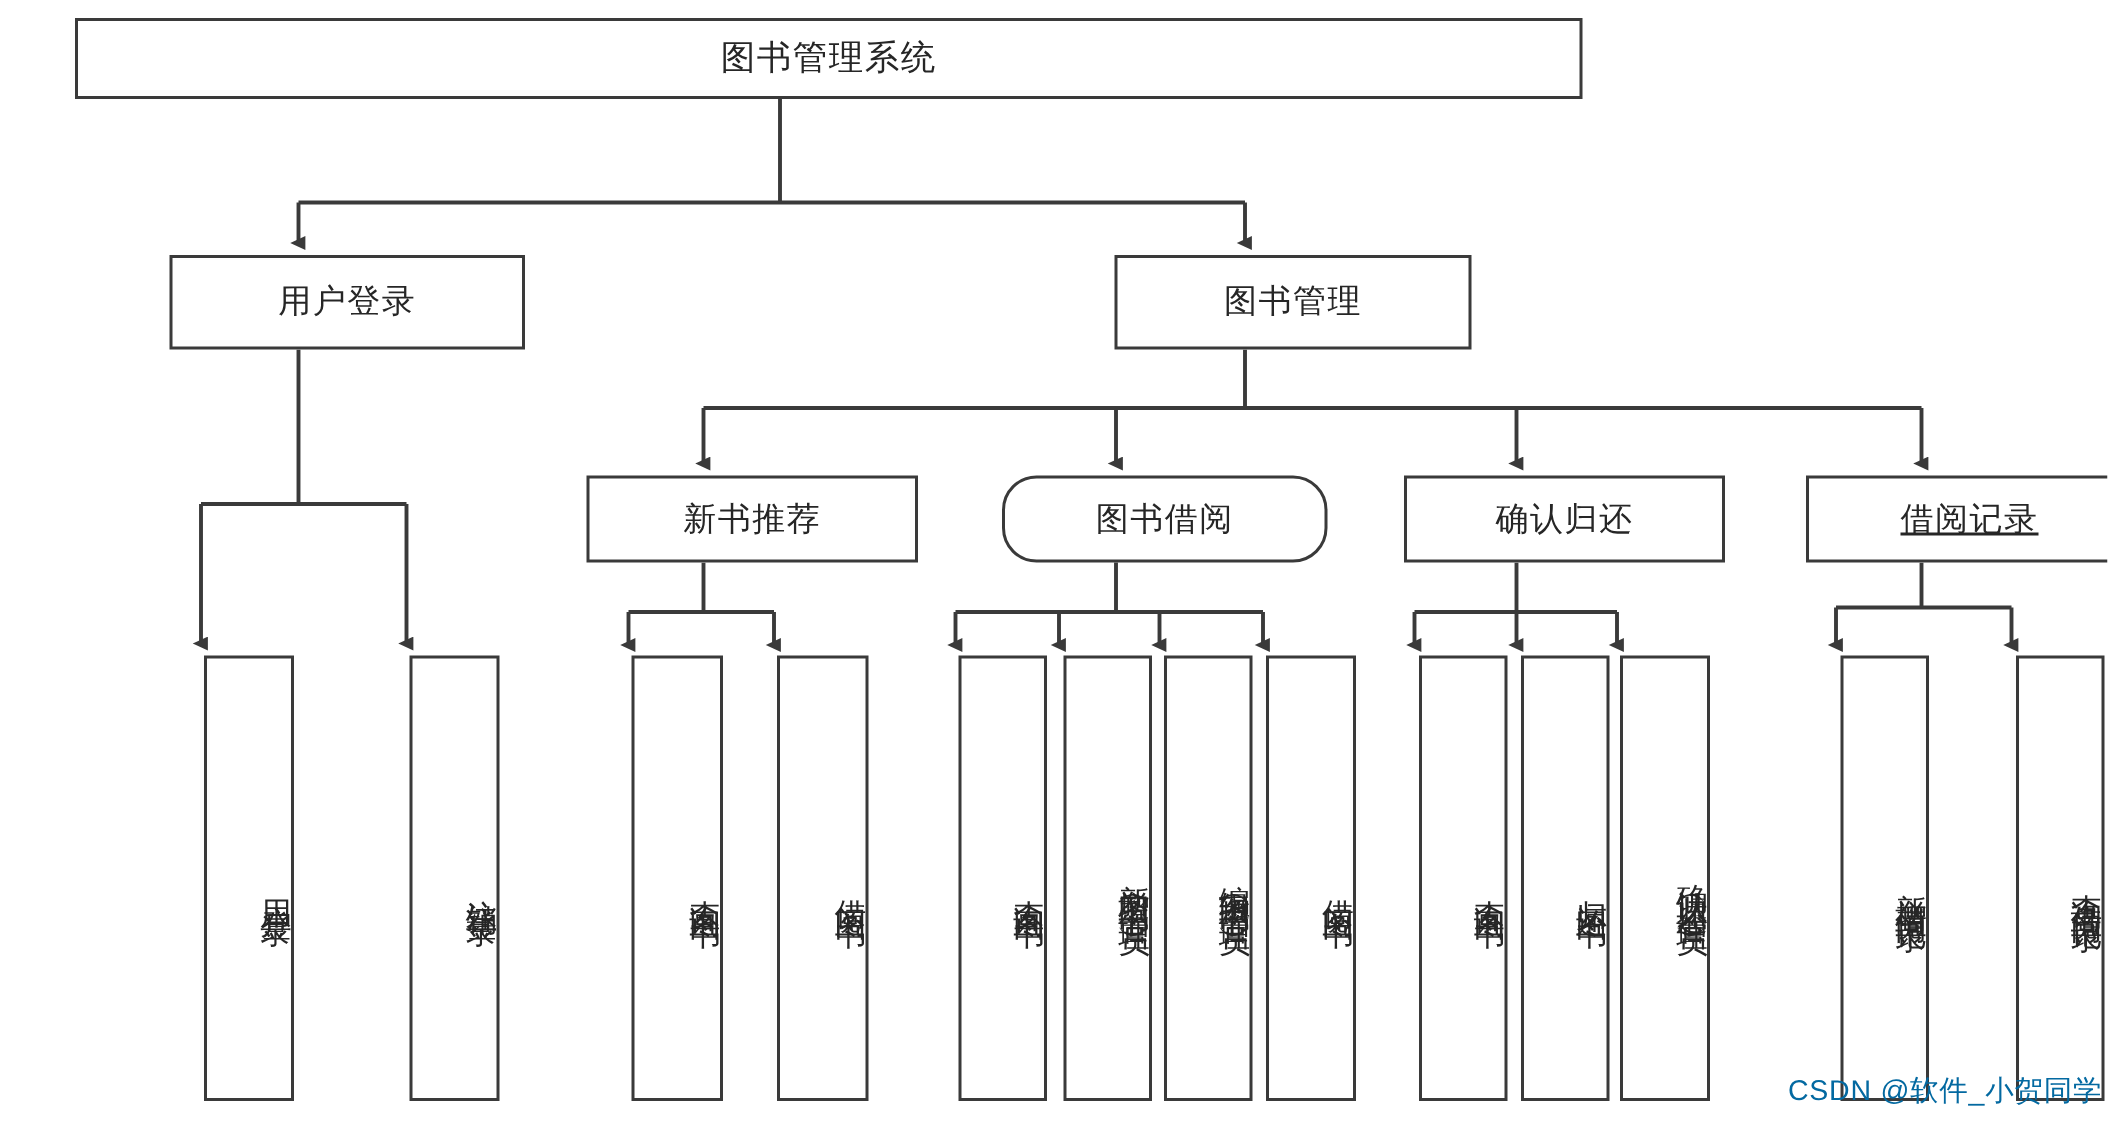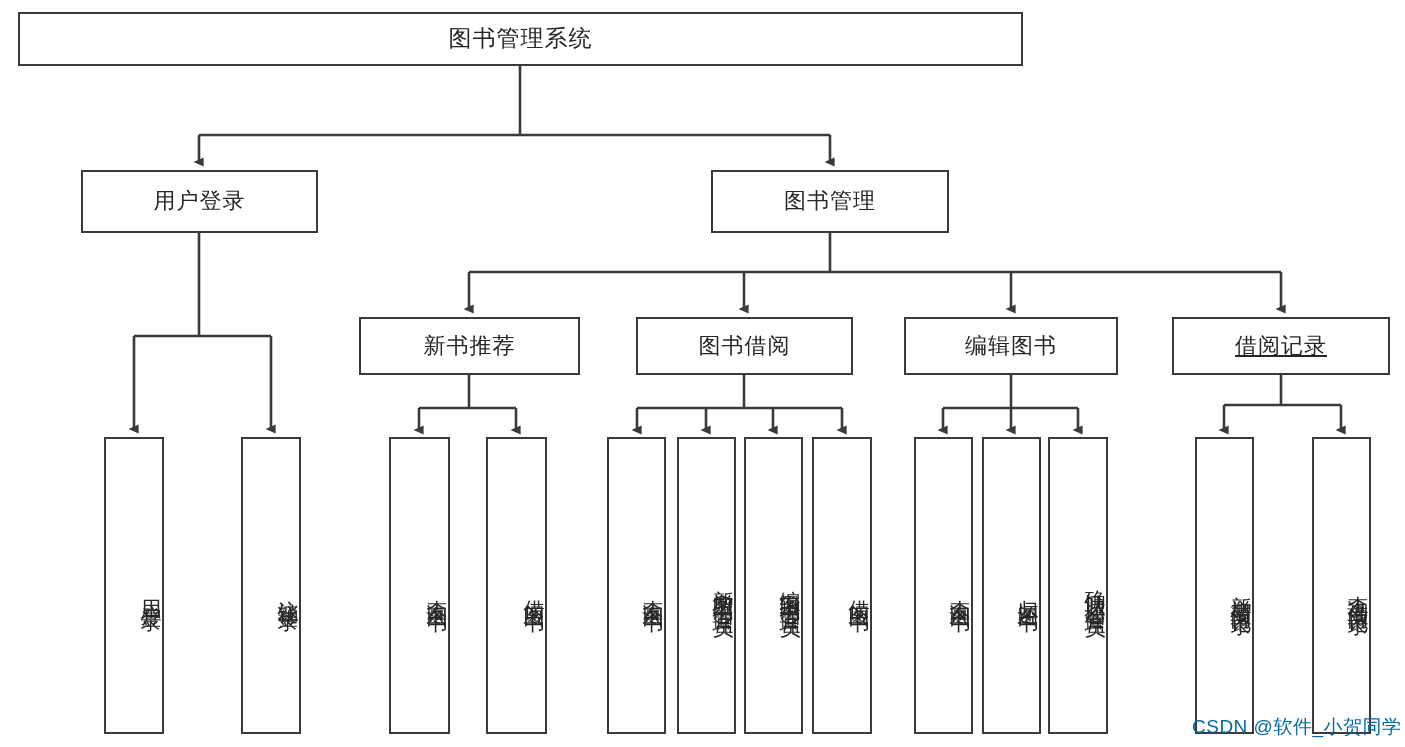--- a/index.html
+++ b/index.html
@@ -28,20 +28,21 @@
   }
   .node {
     position: absolute;
     box-sizing: border-box;
     border: 2px solid #3a3a3a;
     background: #ffffff;
     display: flex;
     align-items: center;
     justify-content: center;
     color: #262626;
+    margin-left: 32px;
   }
   .node.horiz {
     font-size: 22px;
     letter-spacing: 1px;
     line-height: 1.2;
   }
   .node.root {
     font-size: 23px;
   }
   .node.vert {
@@ -130,25 +131,25 @@
   <div class="node horiz" style="left:81px; top:170px; width:237px; height:63px;">
     <span>用户登录</span>
   </div>
   <div class="node horiz" style="left:359px; top:317px; width:221px; height:58px;">
     <span>新书推荐</span>
   </div>
 
   <div class="node horiz" style="left:711px; top:170px; width:238px; height:63px;">
     <span>图书管理</span>
   </div>
-  <div class="node horiz" style="left:636px; top:317px; width:217px; height:58px;">
+  <div class="node horiz" style="left:636px; top:317px; width:217px; height:58px;border-radius:23px;">
     <span>图书借阅</span>
   </div>
   <div class="node horiz" style="left:904px; top:317px; width:214px; height:58px;">
-    <span>编辑图书</span>
+    <span>确认归还</span>
   </div>
   <div class="node horiz" style="left:1172px; top:317px; width:218px; height:58px;text-decoration:underline;">
     <span>借阅记录</span>
   </div>
 
   <div class="node vert" style="left:104px; top:437px; width:60px; height:297px;">
     <span class="vlabel">用户登录</span>
   </div>
   <div class="node vert" style="left:241px; top:437px; width:60px; height:297px;">
     <span class="vlabel">注销登录</span>

